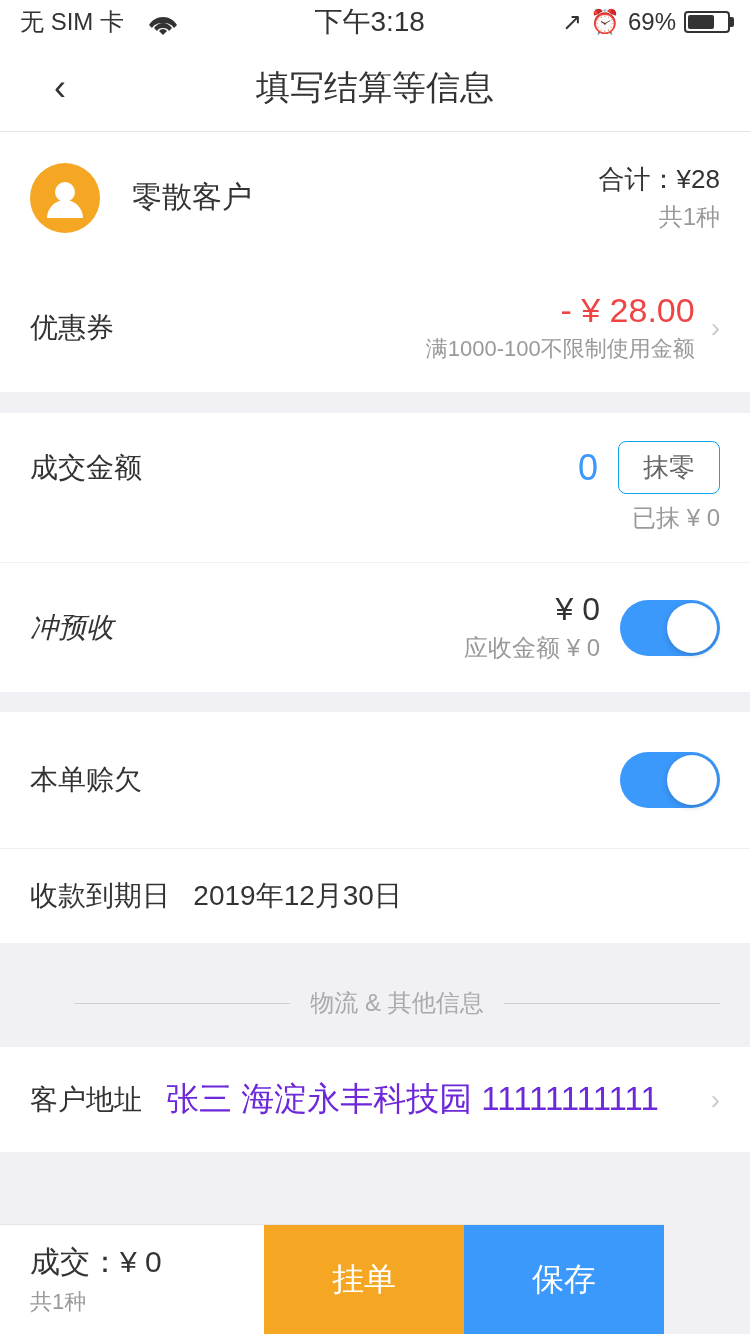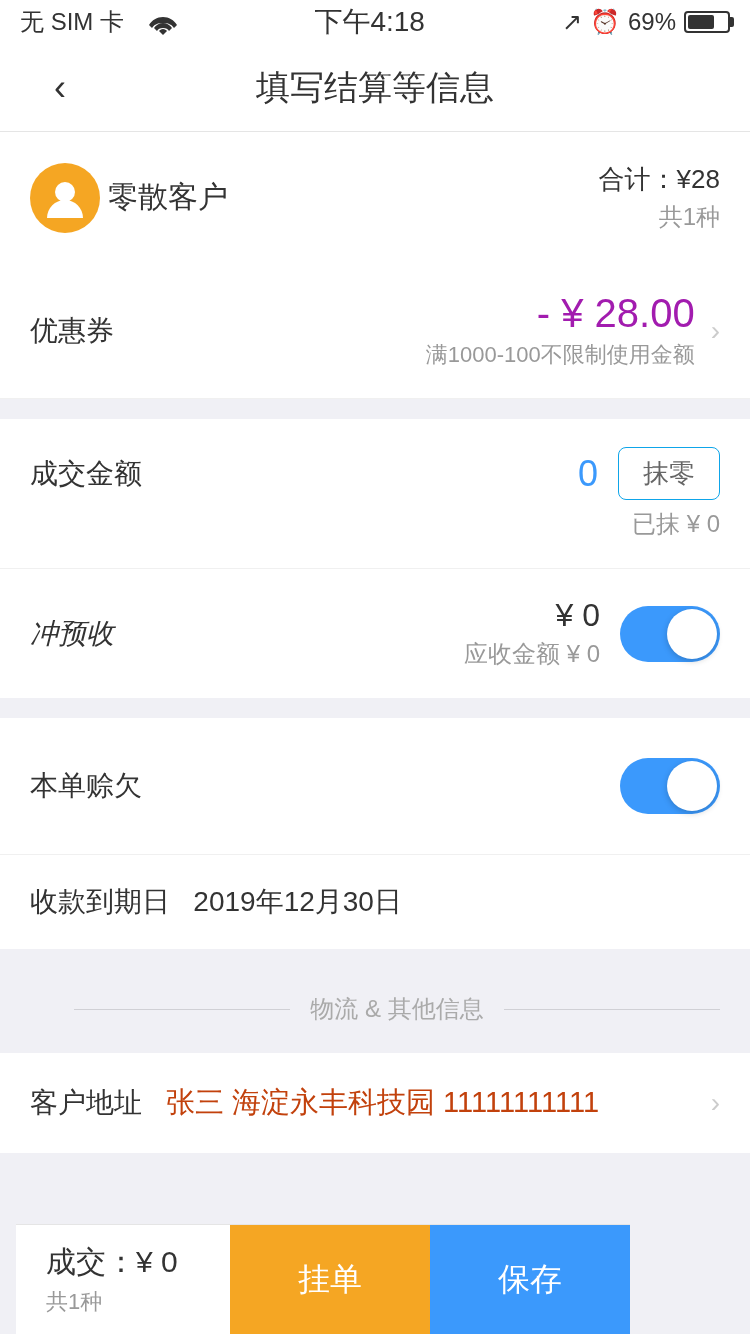--- a/index.html
+++ b/index.html
@@ -58,21 +58,21 @@
     
     .section-white { background: #fff; }
     .section-gray { background: #f0f0f5; height: 20px; }
 
     
     .customer-row {
       background: #fff;
       display: flex; align-items: center; justify-content: space-between;
       padding: 30px 30px;
     }
-    .customer-left { display: flex; align-items: center; gap: 8px; }
+    .customer-left { display: flex; align-items: center; gap: 32px; }
     .avatar {
       width: 70px; height: 70px; border-radius: 50%;
       background: #f5a623; display: flex; align-items: center; justify-content: center;
     }
     .avatar svg { width: 44px; height: 44px; fill: #fff; }
     .customer-name { font-size: 30px; color: #333; }
     .customer-right { text-align: right; }
     .total-label { font-size: 26px; color: #333; }
     .total-count { font-size: 24px; color: #999; margin-top: 4px; }
 
@@ -80,21 +80,21 @@
     .row-item {
       background: #fff;
       display: flex; align-items: center; justify-content: space-between;
       padding: 28px 30px;
       border-bottom: 1px solid #f0f0f0;
       min-height: 88px;
     }
     .row-label { font-size: 28px; color: #333; }
     .row-right { display: flex; align-items: center; gap: 16px; }
     .row-right-text { text-align: right; }
-    .discount-amount { font-size: 40px; color: #a21caf; font-weight: 500; }
+    .discount-amount { font-size: 34px; color: #ef4444; font-weight: 500; }
     .discount-note { font-size: 22px; color: #999; margin-top: 4px; }
     .chevron { font-size: 28px; color: #ccc; }
 
     
     .transaction-row {
       background: #fff;
       padding: 28px 30px;
       border-bottom: 1px solid #f0f0f0;
     }
     .transaction-top {
@@ -161,26 +161,26 @@
     .divider-line { flex: 1; height: 1px; background: #d0d0d5; }
     .divider-text { font-size: 24px; color: #aaa; white-space: nowrap; }
 
     
     .address-row {
       background: #fff;
       display: flex; align-items: center; justify-content: space-between;
       padding: 30px 30px;
     }
     .address-label { font-size: 28px; color: #333; flex-shrink: 0; margin-right: 24px; }
-    .address-value { font-size: 29px; color: #c2410c; flex: 1; }
+    .address-value { font-size: 33px; color: #6d28d9; flex: 1; }
     .address-chevron { font-size: 28px; color: #ccc; }
 
     
     .bottom-bar {
-      position: fixed; bottom: 0; left: 16px; width: 614px;
+      position: fixed; bottom: 0; left: 0; width: 664px;
       height: 110px;
       display: flex; align-items: stretch;
       background: #fff;
       border-top: 1px solid #e5e5e5;
     }
     .bottom-info {
       flex: 1; display: flex; flex-direction: column; justify-content: center;
       padding: 0 30px;
     }
     .bottom-deal { font-size: 26px; color: #333; }
@@ -203,21 +203,21 @@
 <div class="status-bar">
   <div class="status-left">
     <span>无 SIM 卡  
       <svg width="28" height="22" viewBox="0 0 28 22" style="vertical-align:middle">
         <path d="M14 4C8 4 3 7 0 12l3 3c2-3 5-5 11-5s9 2 11 5l3-3C25 7 20 4 14 4z" fill="#333"></path>
         <path d="M14 10c-4 0-7 2-9 5l3 3c1-2 3-3 6-3s5 1 6 3l3-3c-2-3-5-5-9-5z" fill="#333"></path>
         <path d="M14 16c-2 0-3 1-4 2l4 4 4-4c-1-1-2-2-4-2z" fill="#333"></path>
       </svg>
     </span>
   </div>
-  <div style="font-size:28px;font-weight:500;">下午4:18</div>
+  <div style="font-size:28px;font-weight:500;">下午3:18</div>
   <div class="status-right">
     <span>↗</span>
     <span>⏰</span>
     <span>69%</span>
     <div class="battery">
       <div class="battery-fill"></div>
     </div>
   </div>
 </div>
 

